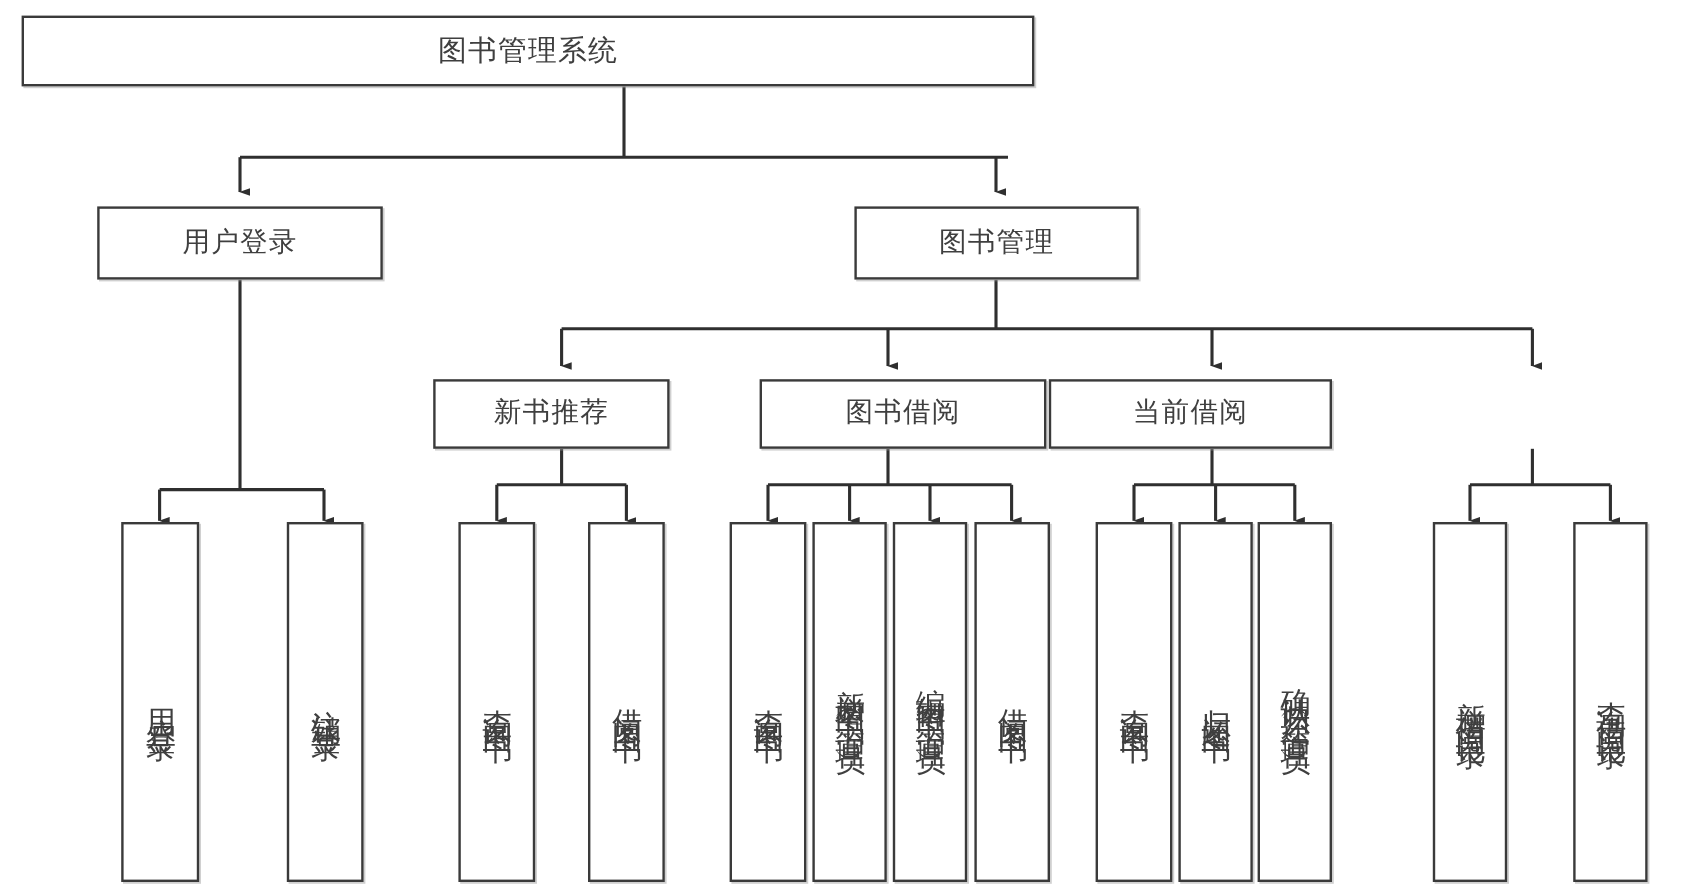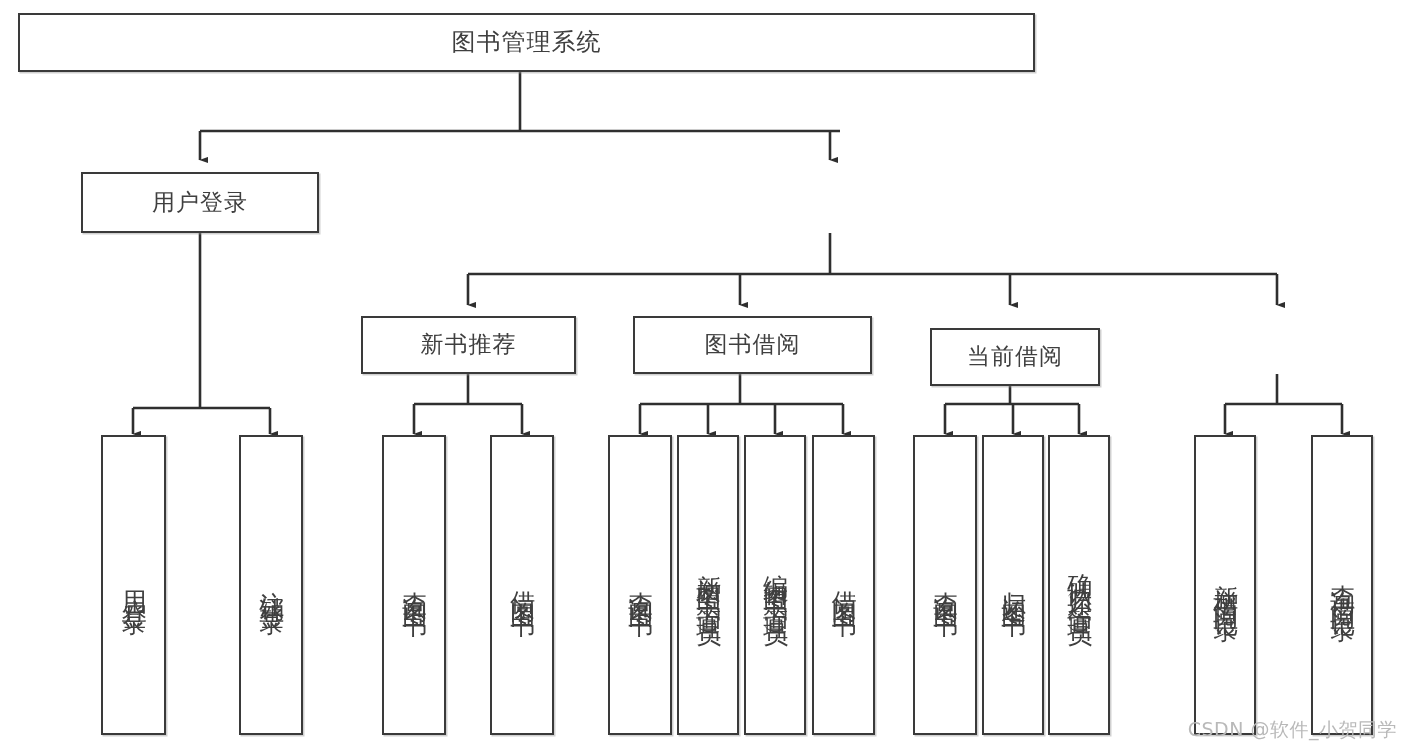--- a/index.html
+++ b/index.html
@@ -122,27 +122,28 @@
       <path d="M1013,404 L1013,434" marker-end="url(#arrowhead)"></path>
       <path d="M1079,404 L1079,434" marker-end="url(#arrowhead)"></path>
 
       <path d="M1277,374 L1277,404"></path>
       <path d="M1225,404 L1342,404"></path>
       <path d="M1225,404 L1225,434" marker-end="url(#arrowhead)"></path>
       <path d="M1342,404 L1342,434" marker-end="url(#arrowhead)"></path>
     </g>
   </svg>
 
-  <div class="node node-h node-root" style="left:18px; top:13px; width:1017px; height:59px;text-align:center;">图书管理系统</div>
+  <div class="node node-h node-root" style="left:18px; top:13px; width:844px; height:59px;text-align:center;">图书管理系统</div>
 
   <div class="node node-h" style="left:81px; top:172px; width:238px; height:61px;">用户登录</div>
+  <div class="node node-h" style="left:712px; top:172px; width:237px; height:61px;">图书管理</div>
 
-  <div class="node node-h" style="left:361px; top:316px; width:215px; height:58px;">新书推荐</div>
+  <div class="node node-h" style="left:361px; top:316px; width:197px; height:58px;">新书推荐</div>
   <div class="node node-h" style="left:633px; top:316px; width:239px; height:58px;">图书借阅</div>
-  <div class="node node-h" style="left:930px; top:316px; width:170px; height:58px;margin-top:12px;">当前借阅</div>
+  <div class="node node-h" style="left:874px; top:316px; width:236px; height:58px;">当前借阅</div>
 
   <div class="node node-v" style="left:101px; top:435px; width:65px; height:300px;">
     <span>用户登录</span>
   </div>
   <div class="node node-v" style="left:239px; top:435px; width:64px; height:300px;">
     <span>注销登录</span>
   </div>
 
   <div class="node node-v" style="left:382px; top:435px; width:64px; height:300px;">
     <span>查询图书</span>
@@ -174,14 +175,13 @@
     <span>确认归还（管理员）</span>
   </div>
 
   <div class="node node-v" style="left:1194px; top:435px; width:62px; height:300px;">
     <span>新增借阅记录</span>
   </div>
   <div class="node node-v" style="left:1311px; top:435px; width:62px; height:300px;">
     <span>查询借阅记录</span>
   </div>
 
-  <div id="watermark">CSDN @软件_小贺同学</div>
 </div>
 
 </body></html>

